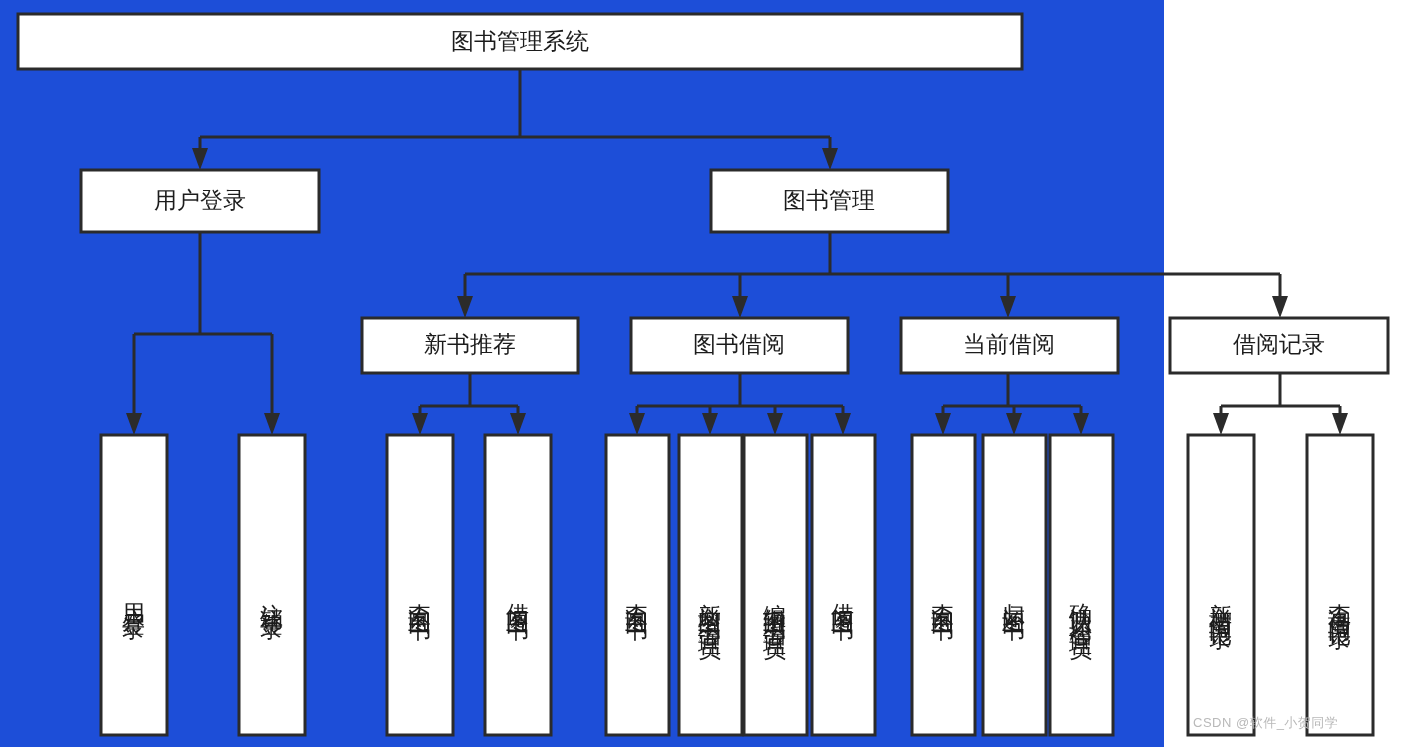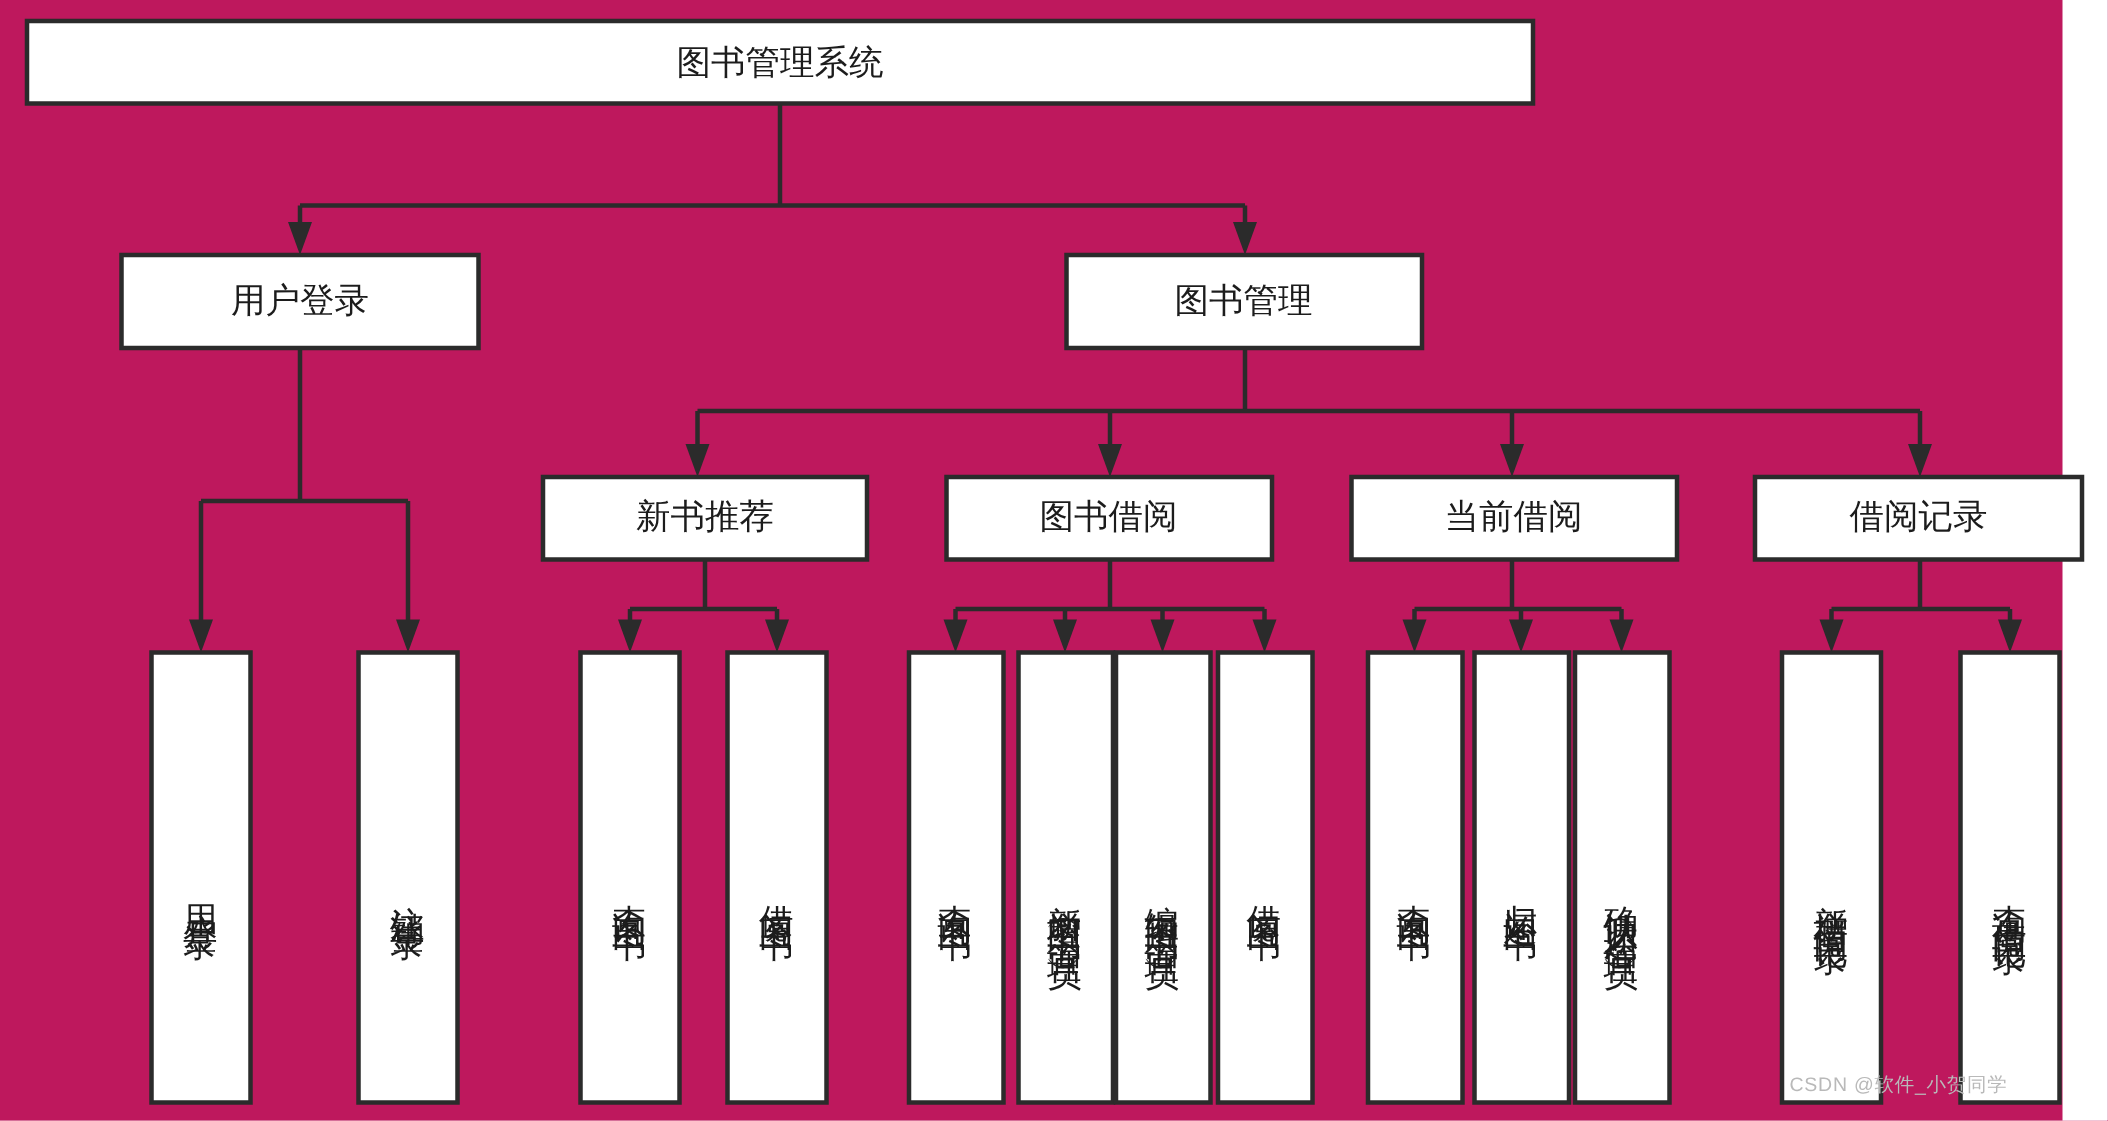--- a/index.html
+++ b/index.html
@@ -8,23 +8,23 @@
     background: #ffffff;
   }
   body {
     width: 1405px;
     height: 747px;
     font-family: "Liberation Sans", sans-serif;
     overflow: hidden;
   }
   #diagram-root {
     position: relative;
-    width: 1375px;
+    width: 1164px;
     height: 747px;
-    background: #be185d;
+    background: #1d4ed8;
   }
   svg#flow-svg {
     position: absolute;
     left: 0;
     top: 0;
     width: 1405px;
     height: 747px;
   }
   .node-box {
     fill: #ffffff;

